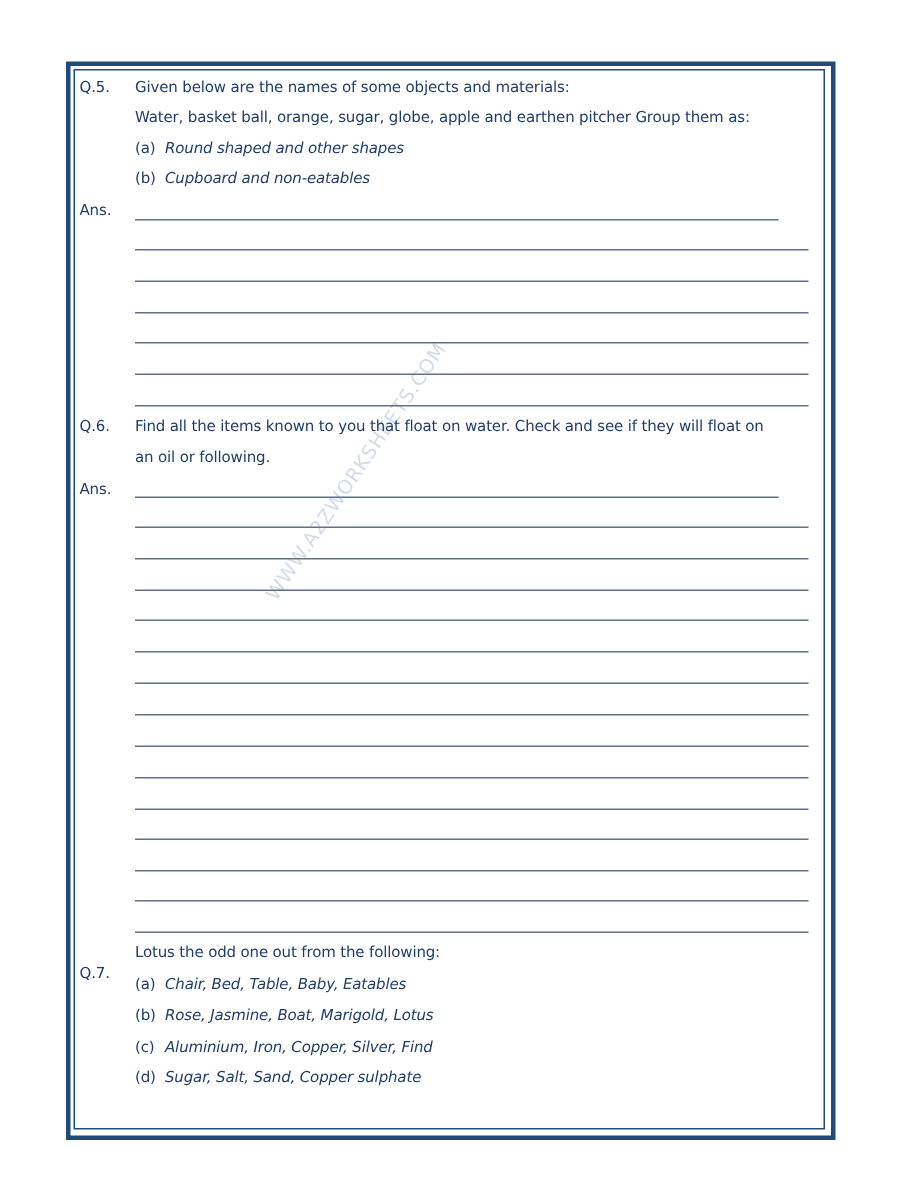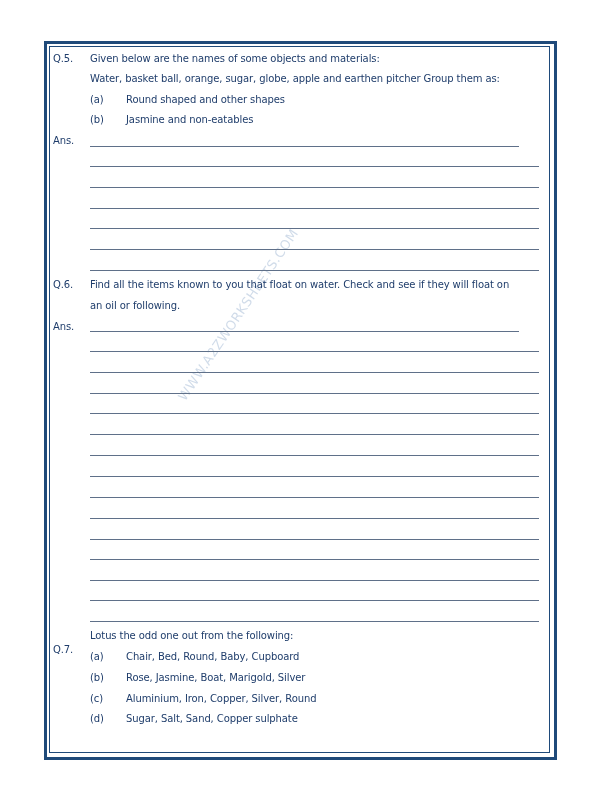--- a/index.html
+++ b/index.html
@@ -27,21 +27,21 @@
       position: absolute;
       font-size: 10px;
       line-height: 14px;
       white-space: nowrap;
       color: #1f3d6b;
       letter-spacing: -0.1px;
     }
     .qnum { left: 53px; }
     .qtext { left: 90px; }
     .optlabel { left: 90px; }
-    .opttext { left: 126px; }
+    .opttext { left: 110px; font-style: italic; }
     .line {
       position: absolute;
       height: 0;
       border-top: 1px solid #5f7089;
     }
     .ans-line { left: 90px; width: 429px; }
     .full-line { left: 90px; width: 449px; }
     .watermark {
       position: absolute;
       left: 175px; top: 395px;
@@ -62,21 +62,21 @@
 
 <div class="watermark">WWW.A2ZWORKSHEETS.COM</div>
 
 <div>
   <div class="txt qnum" style="top:52px">Q.5.</div>
   <div class="txt qtext" style="top:52px">Given below are the names of some objects and materials:</div>
   <div class="txt qtext" style="top:72px">Water, basket ball, orange, sugar, globe, apple and earthen pitcher Group them as:</div>
   <div class="txt optlabel" style="top:93px">(a)</div>
   <div class="txt opttext" style="top:93px">Round shaped and other shapes</div>
   <div class="txt optlabel" style="top:113px">(b)</div>
-  <div class="txt opttext" style="top:113px">Jasmine and non-eatables</div>
+  <div class="txt opttext" style="top:113px">Cupboard and non-eatables</div>
   <div class="txt qnum" style="top:134px">Ans.</div>
   <div class="line ans-line" style="top:146px"></div>
   <div class="line full-line" style="top:166px"></div>
   <div class="line full-line" style="top:187px"></div>
   <div class="line full-line" style="top:208px"></div>
   <div class="line full-line" style="top:228px"></div>
   <div class="line full-line" style="top:249px"></div>
   <div class="line full-line" style="top:270px"></div>
 </div>
 
@@ -99,20 +99,20 @@
   <div class="line full-line" style="top:559px"></div>
   <div class="line full-line" style="top:580px"></div>
   <div class="line full-line" style="top:600px"></div>
   <div class="line full-line" style="top:621px"></div>
 </div>
 
 <div>
   <div class="txt qnum" style="top:643px">Q.7.</div>
   <div class="txt qtext" style="top:629px">Lotus the odd one out from the following:</div>
   <div class="txt optlabel" style="top:650px">(a)</div>
-  <div class="txt opttext" style="top:650px">Chair, Bed, Round, Baby, Cupboard</div>
+  <div class="txt opttext" style="top:650px">Chair, Bed, Table, Baby, Eatables</div>
   <div class="txt optlabel" style="top:671px">(b)</div>
-  <div class="txt opttext" style="top:671px">Rose, Jasmine, Boat, Marigold, Silver</div>
+  <div class="txt opttext" style="top:671px">Rose, Jasmine, Boat, Marigold, Lotus</div>
   <div class="txt optlabel" style="top:692px">(c)</div>
-  <div class="txt opttext" style="top:692px">Aluminium, Iron, Copper, Silver, Round</div>
+  <div class="txt opttext" style="top:692px">Aluminium, Iron, Copper, Silver, Find</div>
   <div class="txt optlabel" style="top:712px">(d)</div>
   <div class="txt opttext" style="top:712px">Sugar, Salt, Sand, Copper sulphate</div>
 </div>
 
 </body></html>

